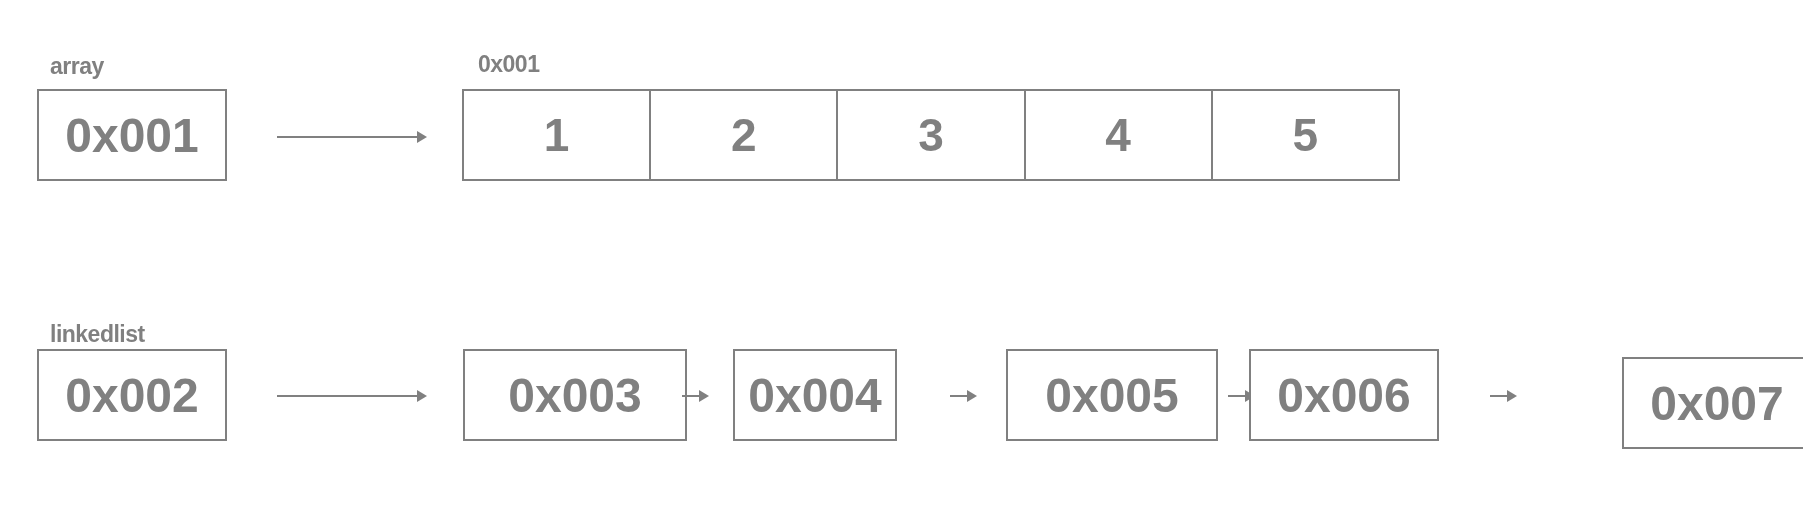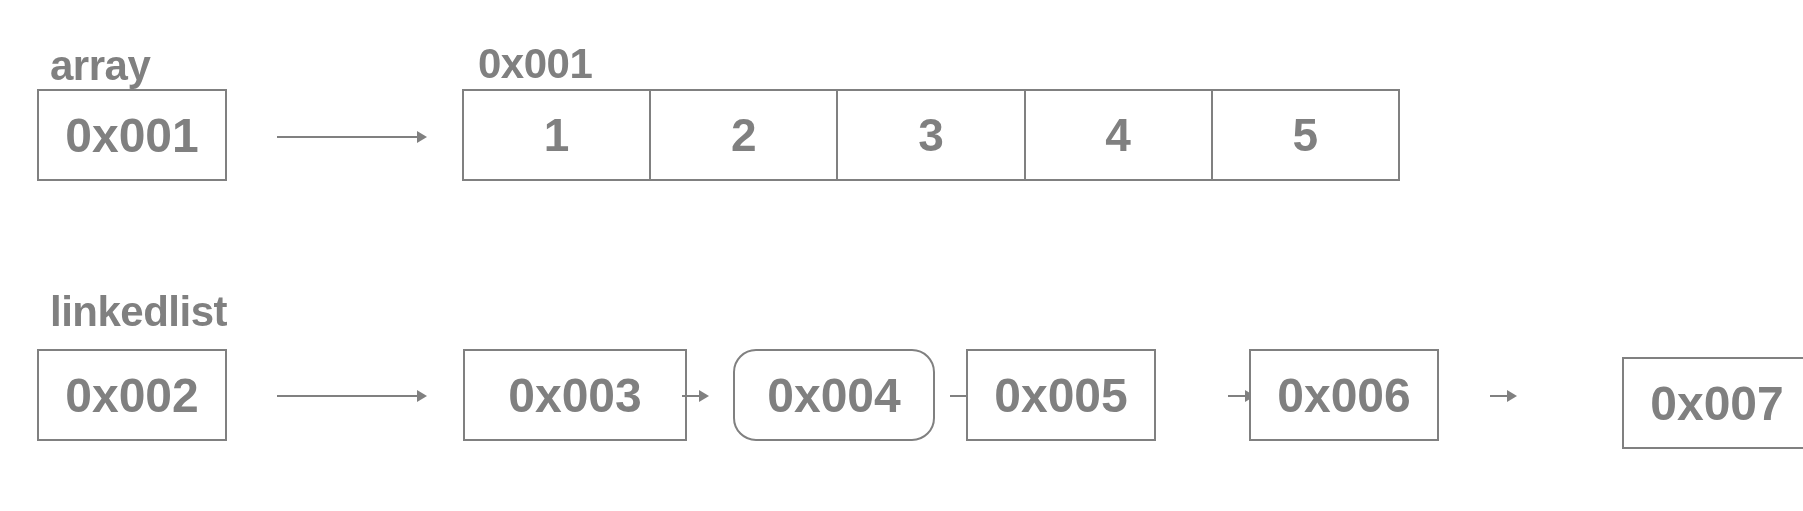--- a/index.html
+++ b/index.html
@@ -1,18 +1,18 @@
 <!DOCTYPE html>
 <html><head>
   <meta charset="utf-8">
   <style>
     html, body { margin: 0; padding: 0; background: #ffffff; }
     body { width: 1803px; height: 511px; position: relative; overflow: hidden;
            font-family: "Liberation Sans", "DejaVu Sans", sans-serif; color: #808080; }
-    .label { position: absolute; font-weight: bold; font-size: 42px; line-height: 32px; color: #808080; letter-spacing: -0.5px; }
+    .label { position: absolute; font-weight: bold; font-size: 23px; line-height: 32px; color: #808080; letter-spacing: -0.5px; }
     .box { position: absolute; box-sizing: border-box; border: 2px solid #808080; height: 92px;
            display: flex; align-items: center; justify-content: center;
            font-weight: bold; font-size: 48px; color: #808080; background: #fff; }
     .array-row { position: absolute; left: 462px; top: 89px; height: 92px; display: flex; }
     .cell { box-sizing: border-box; width: 189.2px; height: 92px; border: 2px solid #808080;
             margin-left: -2px; display: flex; align-items: center; justify-content: center;
             font-weight: bold; font-size: 46px; color: #808080; }
     .cell:first-child { margin-left: 0; }
     .arrow { position: absolute; height: 12px; }
     .arrow .shaft { position: absolute; left: 0; top: 5px; height: 2px; background: #808080; }
@@ -45,49 +45,49 @@
       <span>3</span>
     </div>
   <div class="cell">
       <span>4</span>
     </div>
   <div class="cell">
       <span>5</span>
     </div>
 </div>
 
-<div class="label" style="left:50px; top:296px;">linkedlist</div>
+<div class="label" style="left:50px; top:318px;">linkedlist</div>
 <div class="box" style="left:37px; top:349px; width:190px;">
   <span>0x002</span>
 </div>
 
 <div class="arrow" style="left:277px; top:390px; width:150px;">
   <div class="shaft" style="width:140px;"></div>
   <div class="head" style="left:140px;"></div>
 </div>
 
 <div class="box" style="left:463px; top:349px; width:224px;">
   <span>0x003</span>
 </div>
 
 <div class="arrow" style="left:682px; top:390px; width:27px;">
   <div class="shaft" style="width:18px;"></div>
   <div class="head" style="left:17px;"></div>
 </div>
 
-<div class="box" style="left:733px; top:349px; width:202px;border-radius:23px;">
+<div class="box" style="left:733px; top:349px; width:164px;">
   <span>0x004</span>
 </div>
 
 <div class="arrow" style="left:950px; top:390px; width:27px;">
   <div class="shaft" style="width:18px;"></div>
   <div class="head" style="left:17px;"></div>
 </div>
 
-<div class="box" style="left:966px; top:349px; width:190px;">
+<div class="box" style="left:1006px; top:349px; width:212px;">
   <span>0x005</span>
 </div>
 
 <div class="arrow" style="left:1228px; top:390px; width:27px;">
   <div class="shaft" style="width:18px;"></div>
   <div class="head" style="left:17px;"></div>
 </div>
 
 <div class="box" style="left:1249px; top:349px; width:190px;">
   <span>0x006</span>

